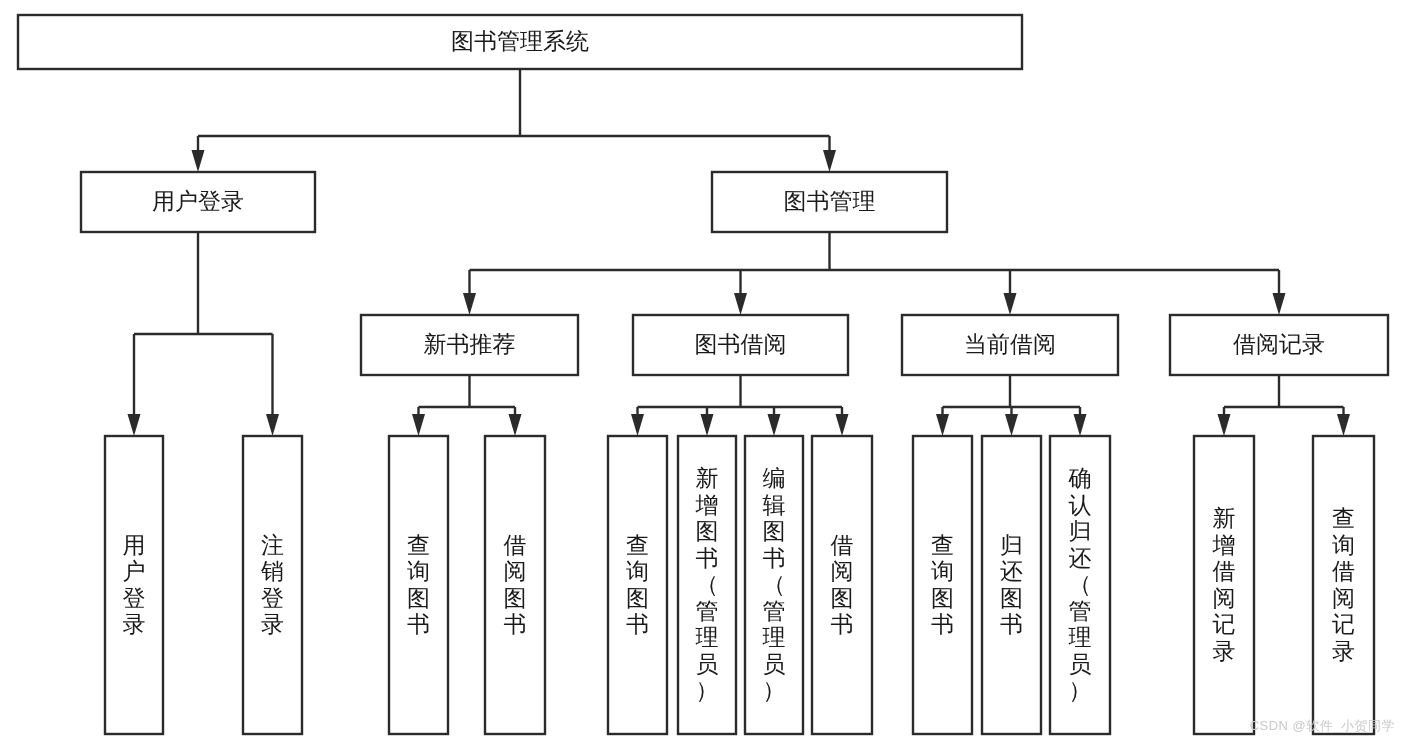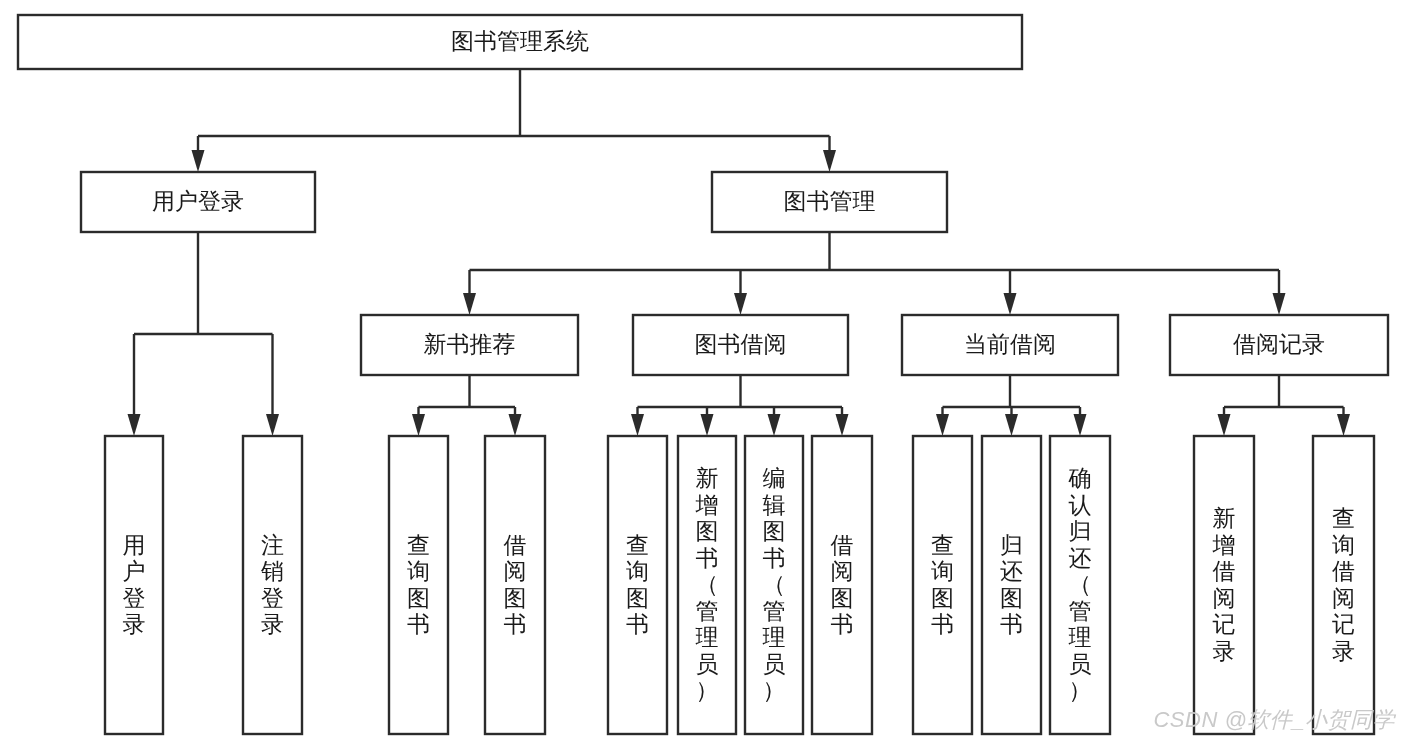--- a/index.html
+++ b/index.html
@@ -53,26 +53,25 @@
     font-family: "Liberation Sans", "DejaVu Sans", sans-serif;
     font-size: 23px;
     fill: #1a1a1a;
     text-anchor: middle;
   }
   .watermark-text {
     position: absolute;
     right: 10px;
     bottom: 6px;
     font-family: "Liberation Sans", "DejaVu Sans", sans-serif;
-    font-size: 22px;
+    font-size: 13px;
     color: #c9c9c9;
     letter-spacing: 0.5px;
     white-space: nowrap;
     user-select: none;
-    font-style: italic;
   }
 </style>
 </head>
 <body>
 
 <div id="diagram-root">
   <svg class="diagram-canvas" viewBox="0 0 1405 747" xmlns="http://www.w3.org/2000/svg">
     <g id="connector-layer">
         <g>
           <path class="connector-line" d="M 520 69 L 520 136"></path>

